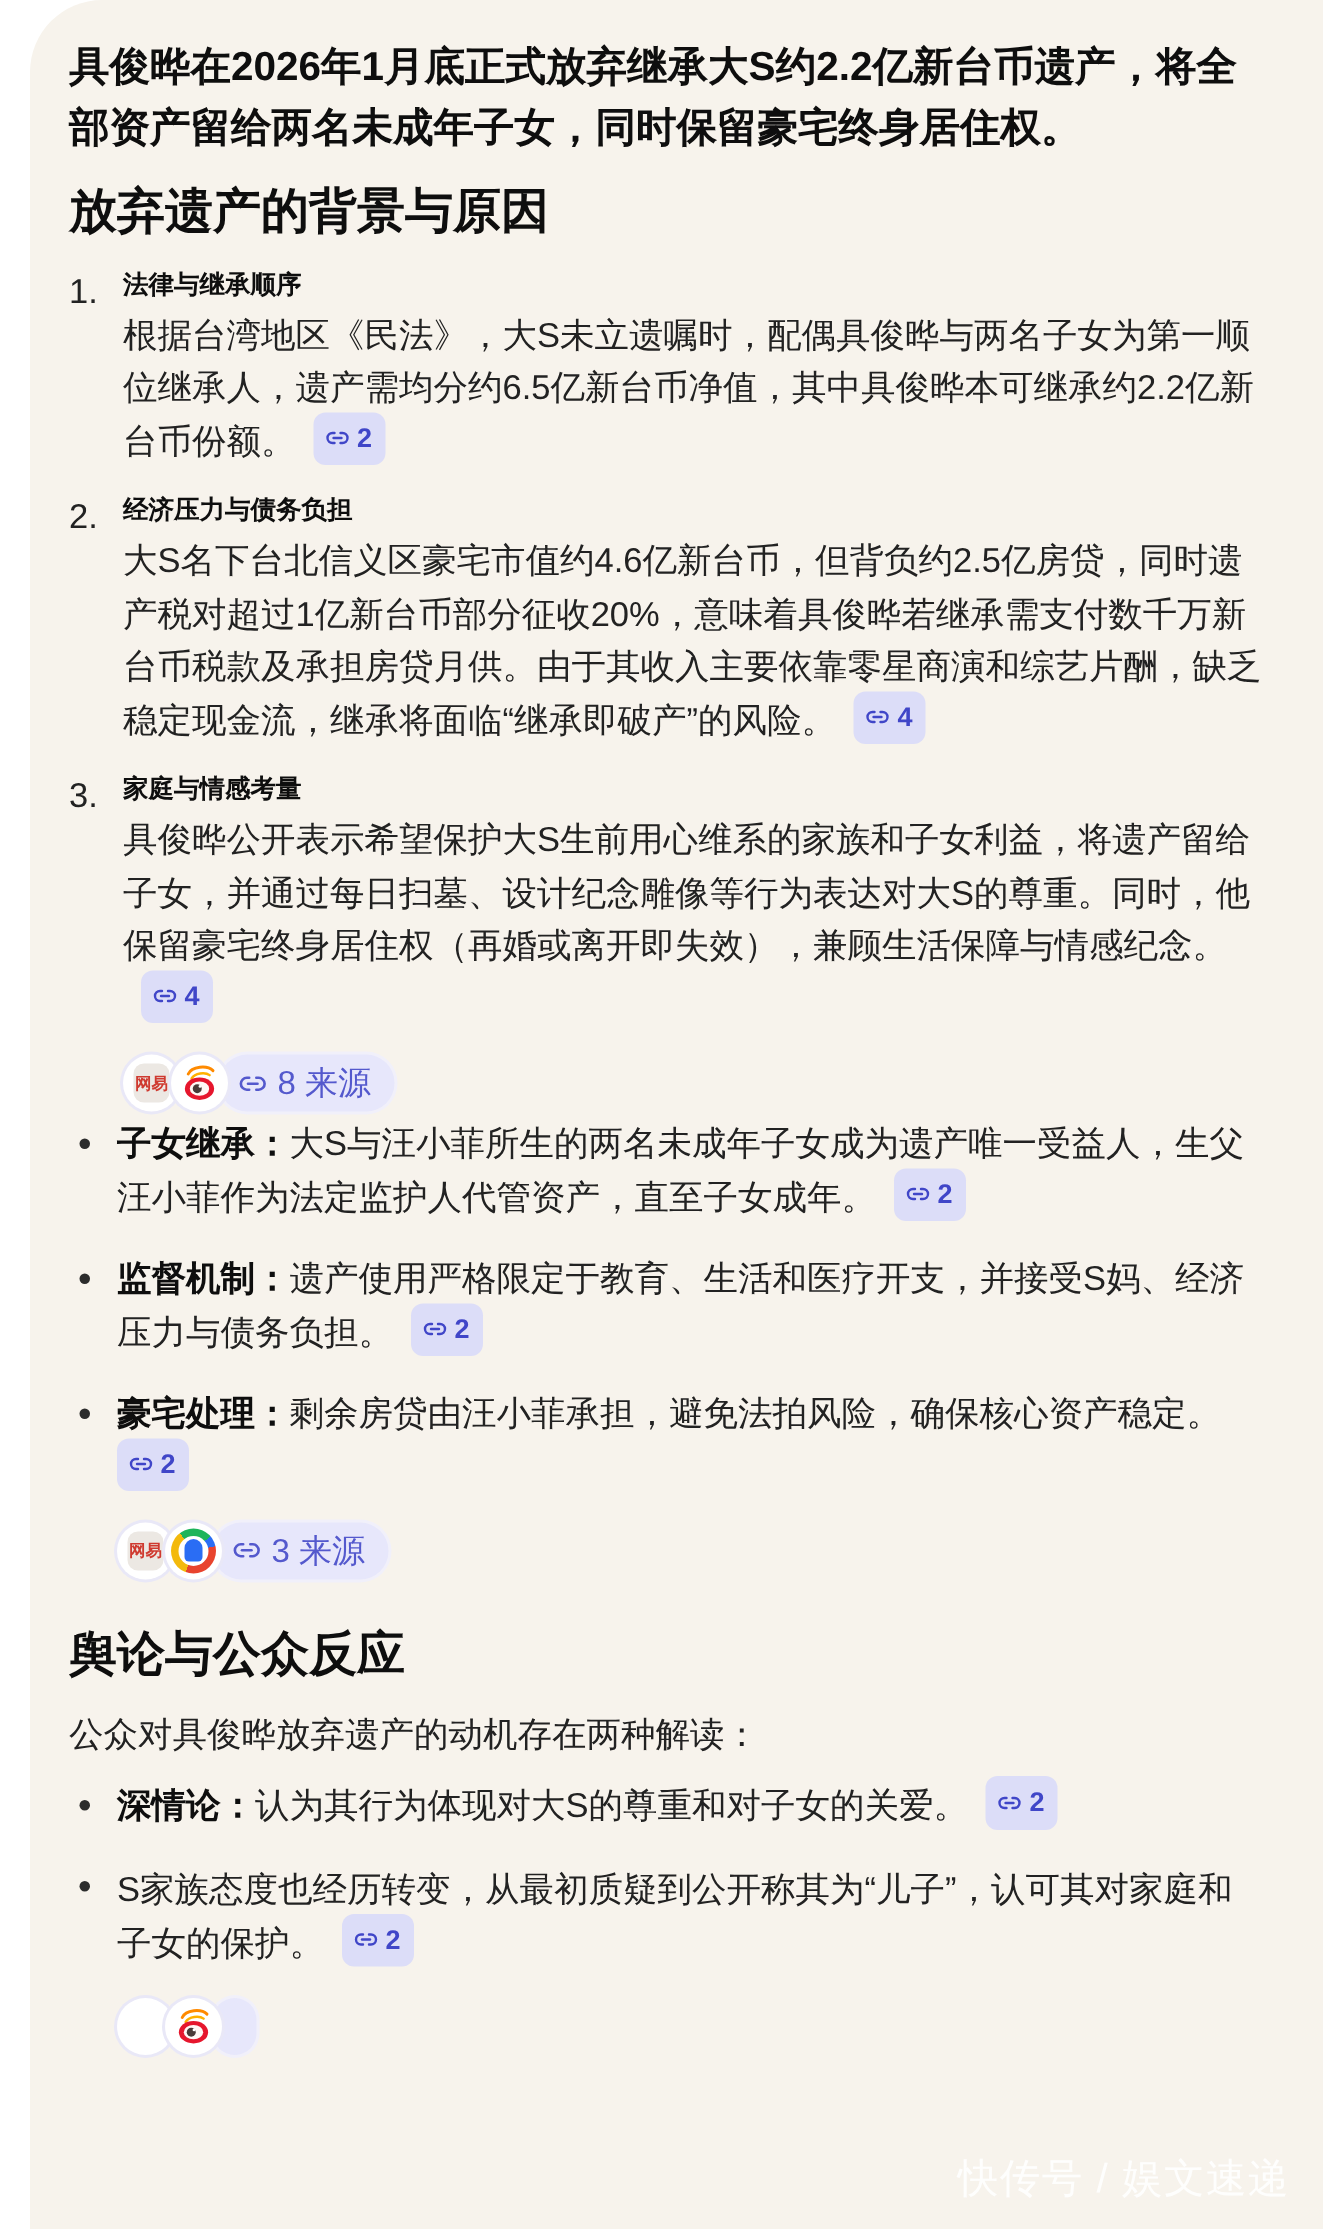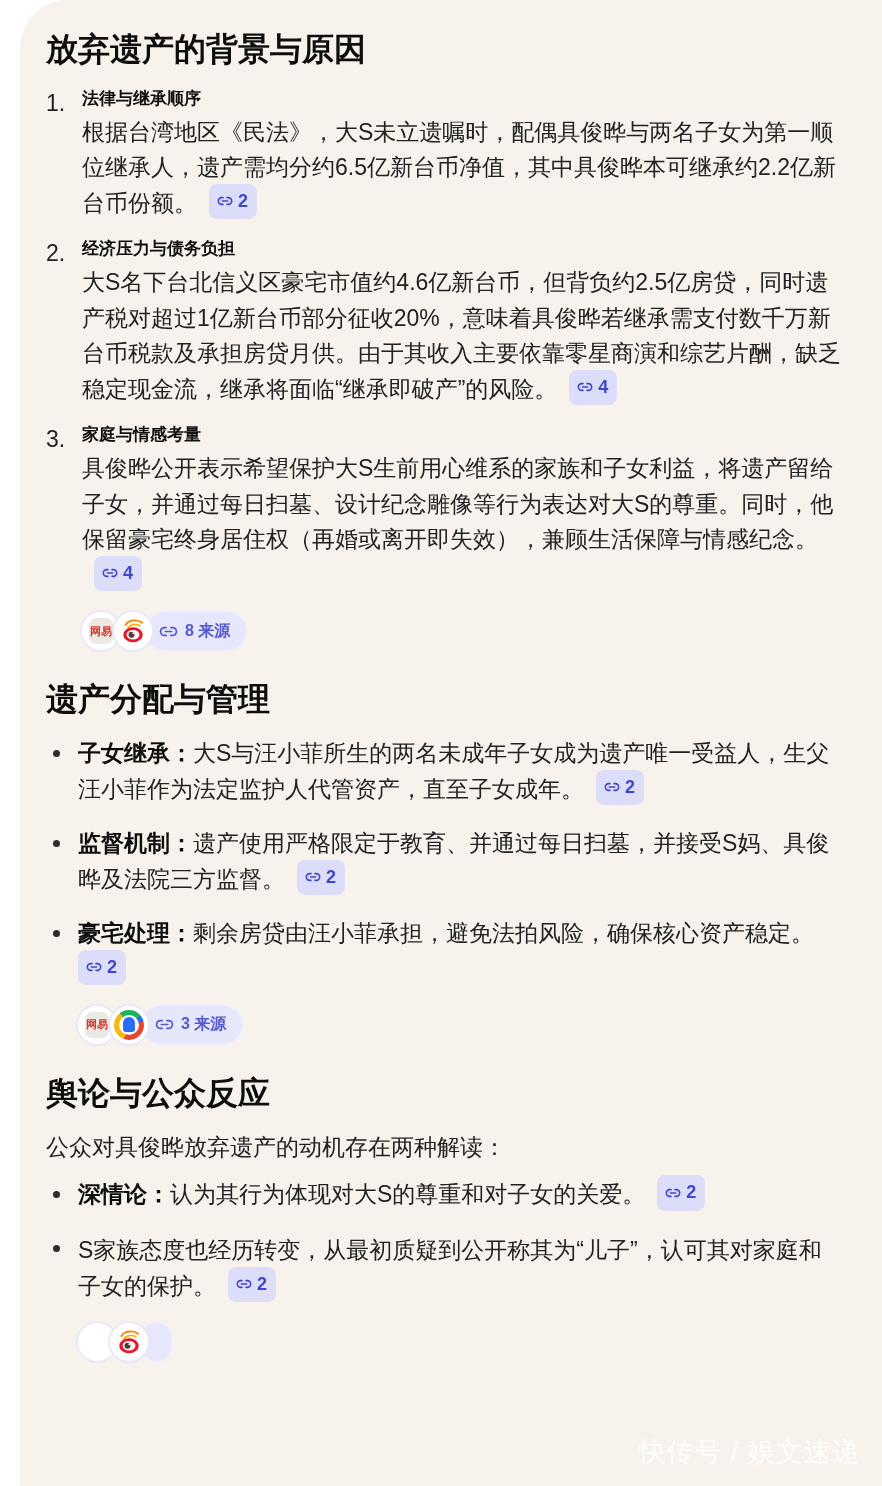--- a/index.html
+++ b/index.html
@@ -112,22 +112,22 @@
   .src-pill {
     margin-left: -6px;
     z-index: 1;
     height: 38px;
     border-radius: 19px;
     background: #e7e7fb;
     box-shadow: 0 0 0 2px #f1f0fa;
     display: inline-flex; align-items: center; gap: 7px;
     padding: 0 16px 0 13px;
     color: #5459cd;
-    font-size: 16px;
-    font-weight: 700;
+    font-size: 22px;
+    font-weight: 400;
     cursor: pointer;
     white-space: nowrap;
   }
   .src-pill svg { display: block; }
 
   .watermark {
     position: absolute;
     right: 22px; bottom: 16px;
     color: #ffffff;
     opacity: 0.93;
@@ -136,20 +136,21 @@
     letter-spacing: 1px;
     z-index: 5;
   }
 </style>
 </head>
 <body>
 
 <div class="page">
   <div class="card">
 
+    <p class="intro">具俊晔在2026年1月底正式放弃继承大S约2.2亿新台币遗产，将全部资产留给两名未成年子女，同时保留豪宅终身居住权。</p>
 
     <h2 class="sec-h first">放弃遗产的背景与原因</h2>
 
     <div class="oitem">
       <div class="onum">1.</div>
       <div class="ocontent">
         <div class="ititle">法律与继承顺序</div>
         <div class="body-t">
           <span>根据台湾地区《民法》，大S未立遗嘱时，配偶具俊晔与两名子女为第一顺位继承人，遗产需均分约6.5亿新台币净值，其中具俊晔本可继承约2.2亿新台币份额。</span><span class="cite">
               <svg class="link" width="16" height="16" viewBox="0 0 24 24" fill="none" stroke="currentColor" stroke-width="2.4" stroke-linecap="round" stroke-linejoin="round">
@@ -214,21 +215,20 @@
       <span class="src-pill">
           <svg width="19" height="19" viewBox="0 0 24 24" fill="none" stroke="currentColor" stroke-width="2.2" stroke-linecap="round" stroke-linejoin="round">
             <path d="M15 7h2a5 5 0 0 1 0 10h-2"></path>
             <path d="M9 17H7A5 5 0 0 1 7 7h2"></path>
             <line x1="8" y1="12" x2="16" y2="12"></line>
           </svg>
           <span>8 来源</span>
         </span>
     </div>
 
-    <h2 class="sec-h">遗产分配与管理</h2>
 
     <div class="bitem">
       <div class="bdot-wrap">
           <span class="bdot"></span>
         </div>
       <div class="bcontent body-t">
         <strong>子女继承：</strong><span>大S与汪小菲所生的两名未成年子女成为遗产唯一受益人，生父汪小菲作为法定监护人代管资产，直至子女成年。</span><span class="cite">
             <svg class="link" width="16" height="16" viewBox="0 0 24 24" fill="none" stroke="currentColor" stroke-width="2.4" stroke-linecap="round" stroke-linejoin="round">
               <path d="M15 7h2a5 5 0 0 1 0 10h-2"></path>
               <path d="M9 17H7A5 5 0 0 1 7 7h2"></path>
@@ -237,21 +237,21 @@
             <span>2</span>
           </span>
       </div>
     </div>
 
     <div class="bitem">
       <div class="bdot-wrap">
           <span class="bdot"></span>
         </div>
       <div class="bcontent body-t">
-        <strong>监督机制：</strong><span>遗产使用严格限定于教育、并通过每日扫墓，并接受S妈、具俊晔及法院三方监督。</span><span class="cite">
+        <strong>监督机制：</strong><span>遗产使用严格限定于教育、生活和医疗开支，并接受S妈、经济压力与债务负担。</span><span class="cite">
             <svg class="link" width="16" height="16" viewBox="0 0 24 24" fill="none" stroke="currentColor" stroke-width="2.4" stroke-linecap="round" stroke-linejoin="round">
               <path d="M15 7h2a5 5 0 0 1 0 10h-2"></path>
               <path d="M9 17H7A5 5 0 0 1 7 7h2"></path>
               <line x1="8" y1="12" x2="16" y2="12"></line>
             </svg>
             <span>2</span>
           </span>
       </div>
     </div>
 

